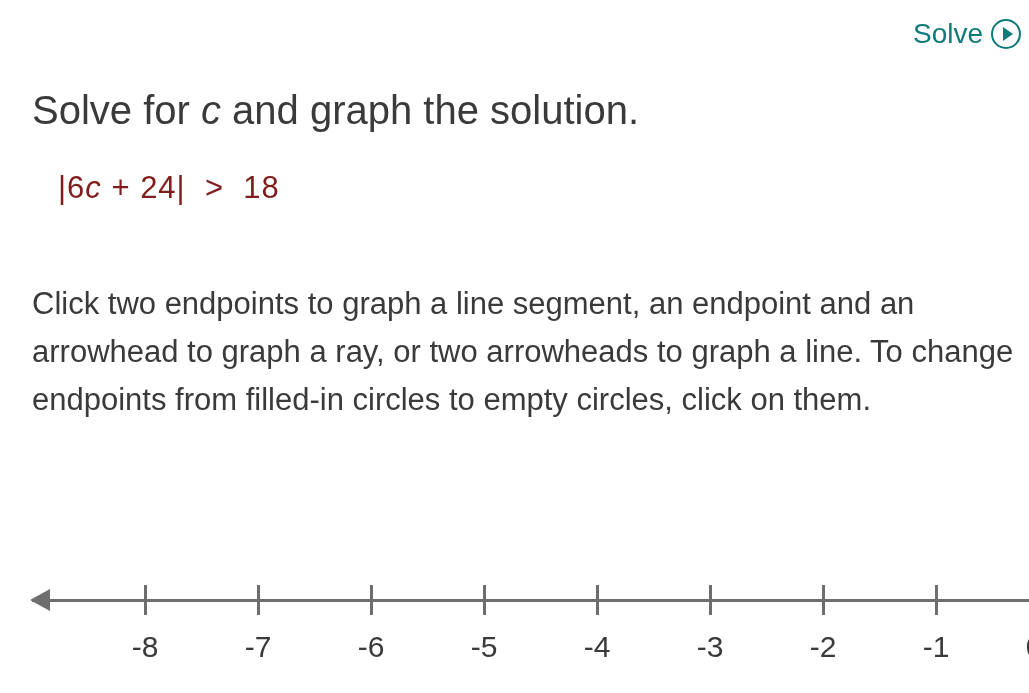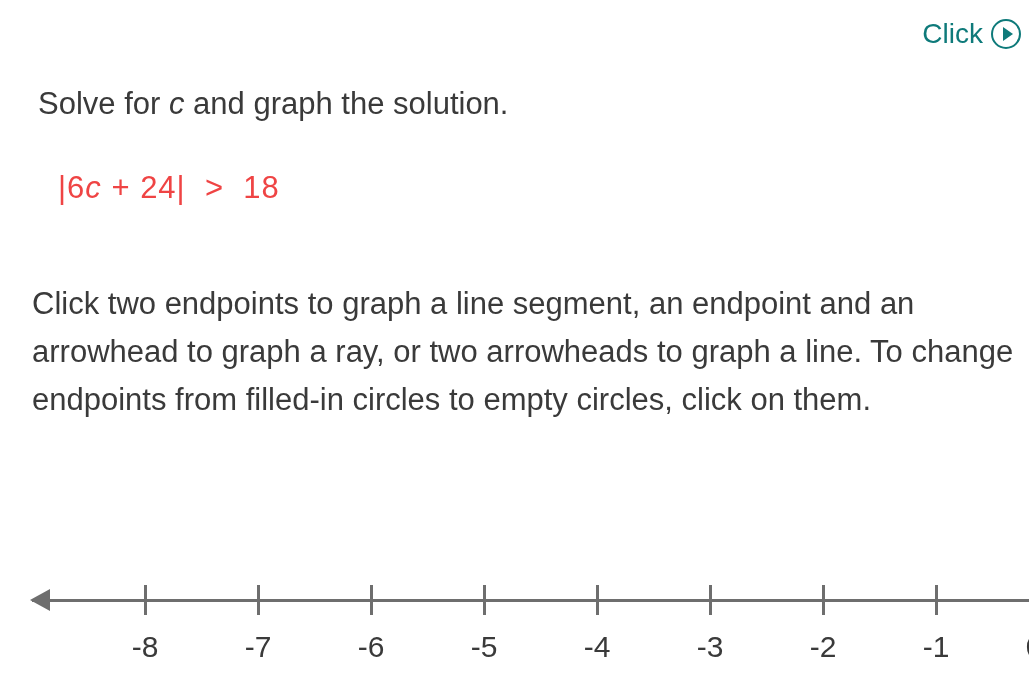--- a/index.html
+++ b/index.html
@@ -43,34 +43,33 @@
       width: 0;
       height: 0;
       border-left: 10px solid #0e7a7a;
       border-top: 7px solid transparent;
       border-bottom: 7px solid transparent;
     }
     .question-text {
       position: absolute;
       top: 82px;
       left: 32px;
-      font-size: 31px;
+      font-size: 40px;
       color: #3a3a3a;
       line-height: 1.4;
-      margin-left: 6px;
     }
     .question-text .var {
       font-style: italic;
     }
     .equation {
       position: absolute;
       top: 170px;
       left: 58px;
       font-size: 31px;
-      color: #ef4444;
+      color: #7f1d1d;
       letter-spacing: 1px;
     }
     .equation .var {
       font-style: italic;
     }
     .instructions {
       position: absolute;
       top: 280px;
       left: 32px;
       right: 0;
@@ -121,21 +120,21 @@
       font-size: 30px;
       color: #3a3a3a;
       transform: translateX(-50%);
       text-align: center;
     }
   </style>
 </head>
 <body>
 
 <div class="video-link">
-  <span>Click</span>
+  <span>Solve</span>
   <span class="video-icon"></span>
 </div>
 
 <div class="question-text">
   <span>Solve for </span><span class="var">c</span><span> and graph the solution.</span>
 </div>
 
 <div class="equation">
   <span>|6</span><span class="var">c</span><span> + 24|</span>
   &nbsp;<span>&gt;</span>&nbsp;

